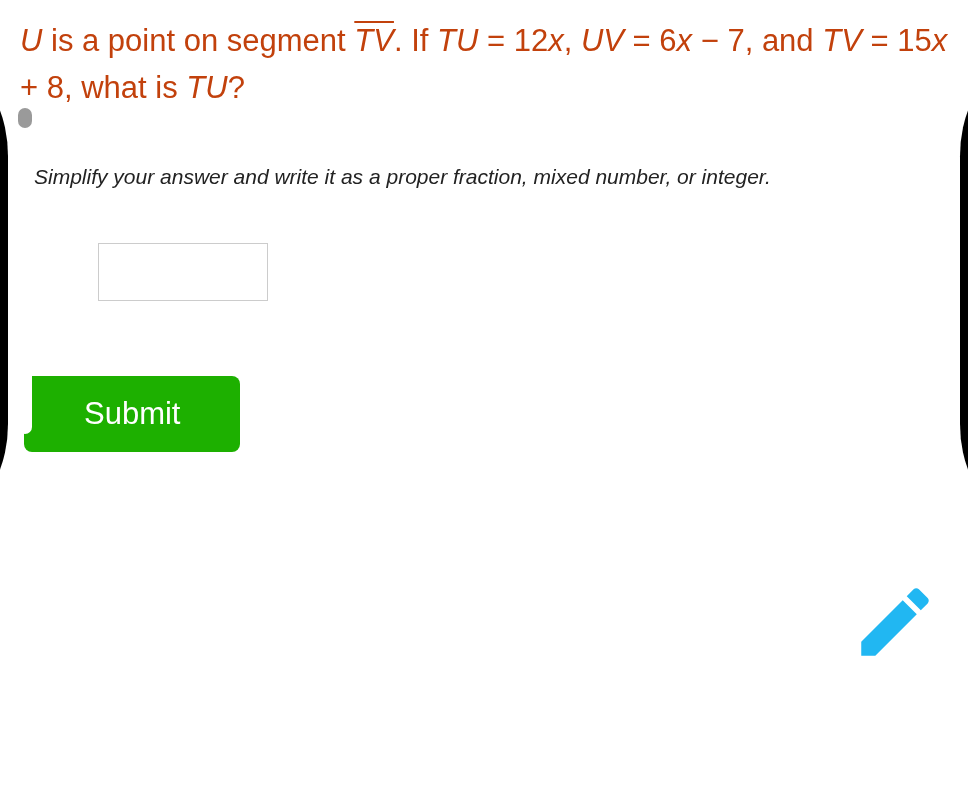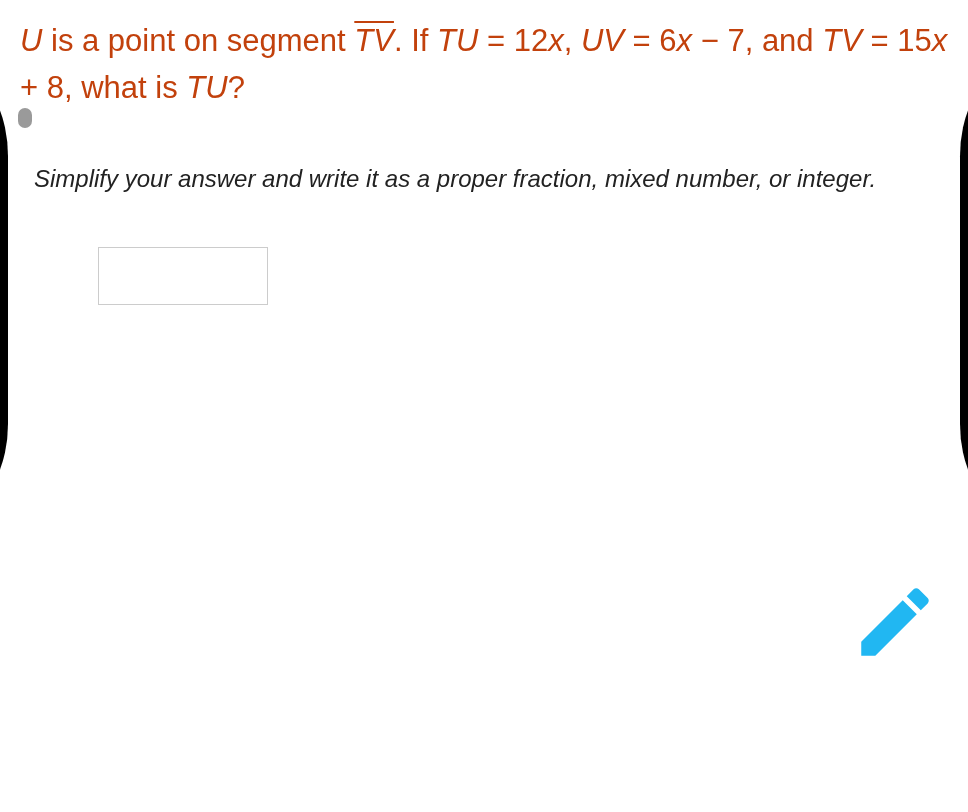--- a/index.html
+++ b/index.html
@@ -25,21 +25,21 @@
       margin-bottom: 50px;
     }
     .ital {
       font-style: italic;
     }
     .overline {
       text-decoration: overline;
       text-decoration-thickness: 2px;
     }
     .instruction-text {
-      font-size: 24px;
+      font-size: 21px;
       line-height: 1.5;
       color: #222;
       font-style: italic;
       margin-bottom: 50px;
       padding-left: 14px;
     }
     .answer-input {
       width: 170px;
       height: 58px;
       border: 1px solid #ccc;
@@ -116,20 +116,21 @@
 
 <div class="content">
   <p class="problem-text">
     <span class="ital">U</span><span> is a point on segment </span><span class="ital overline">TV</span><span>. If </span><span class="ital">TU</span><span> = </span><span>12<span class="ital">x</span></span><span>, </span><span class="ital">UV</span><span> = </span><span>6<span class="ital">x</span> − 7</span><span>, and </span><span class="ital">TV</span><span> = </span><span>15<span class="ital">x</span> + 8</span><span>, what is </span><span class="ital">TU</span><span>?</span>
   </p>
 
   <p class="instruction-text">Simplify your answer and write it as a proper fraction, mixed number, or integer.</p>
 
   <input type="text" class="answer-input" value="" style="">
 
+  <button class="submit-btn">Submit</button>
 </div>
 
 <div class="scroll-track"></div>
 <div class="scroll-thumb"></div>
 
 <div class="pencil-icon">
   <svg viewBox="0 0 24 24">
     <path d="M3 17.25V21h3.75L17.81 9.94l-3.75-3.75L3 17.25zM20.71 7.04c.39-.39.39-1.02 0-1.41l-2.34-2.34c-.39-.39-1.02-.39-1.41 0l-1.83 1.83 3.75 3.75 1.83-1.83z"></path>
   </svg>
 </div>

